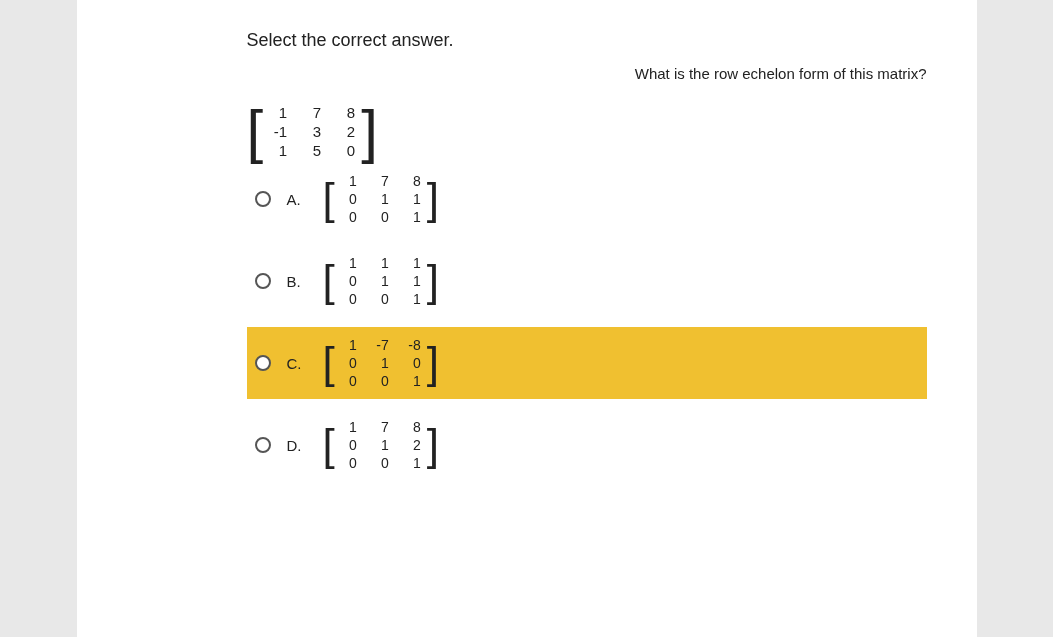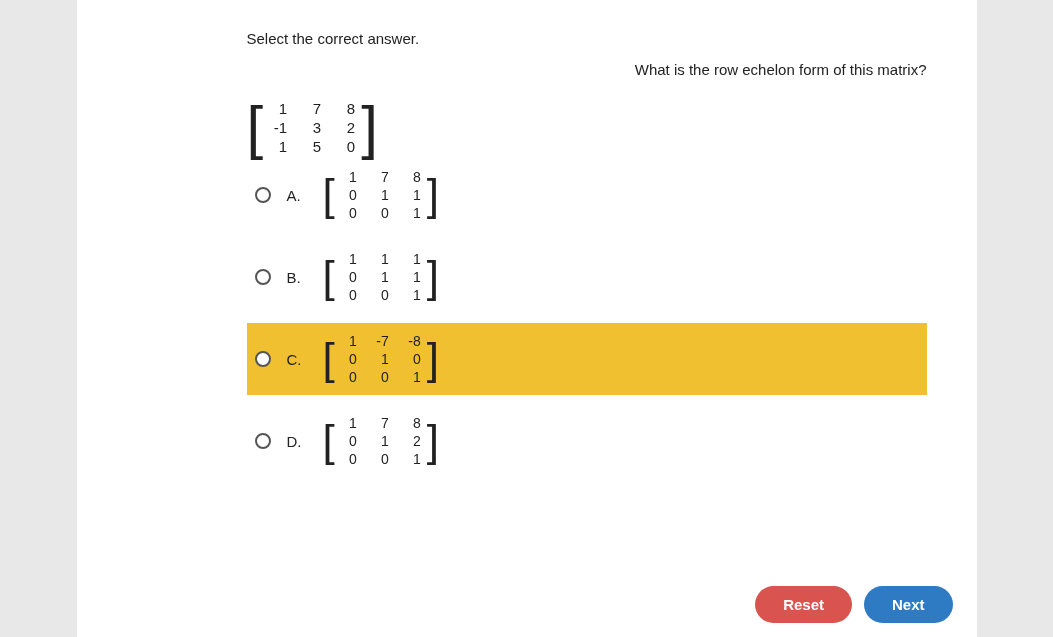--- a/index.html
+++ b/index.html
@@ -13,21 +13,21 @@
       align-items: flex-start;
     }
     .page-container {
       background: #ffffff;
       width: 900px;
       min-height: 637px;
       padding: 30px 50px 30px 170px;
       position: relative;
     }
     .instruction {
-      font-size: 15px;
+      font-size: 18px;
       color: #222;
       margin-bottom: 14px;
     }
     .question {
       font-size: 15px;
       color: #222;
       margin-bottom: 18px;
       text-align: right;
     }
     .matrix {
@@ -253,17 +253,13 @@
               <div class="matrix-cell">0</div>
               <div class="matrix-cell">1</div>
             </div>
           </div>
           <span class="bracket-right" style="font-size: 44px;">]</span>
         </div>
       </li>
     </ul>
 
   
-  <div class="footer">
-    <button class="btn-reset">Reset</button>
-    <button class="btn-next">Next</button>
-  </div>
 </div>
 
 </body></html>

